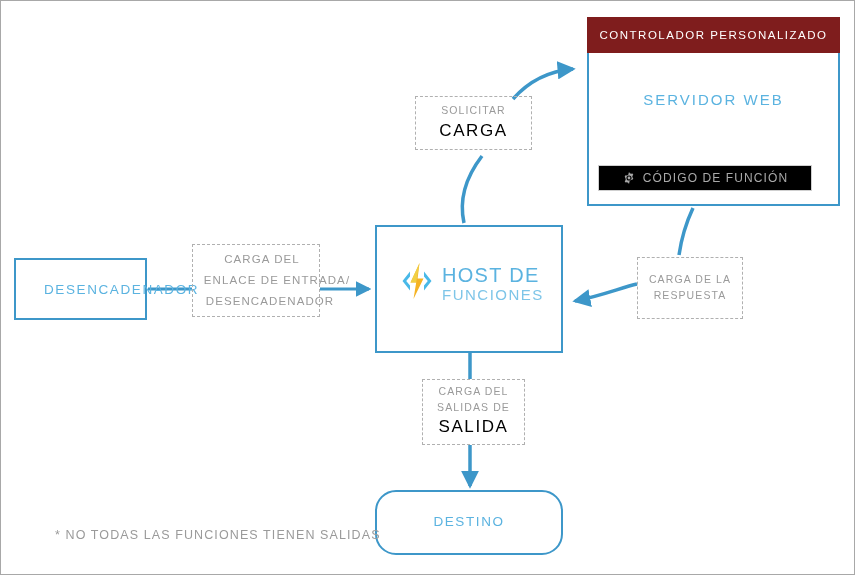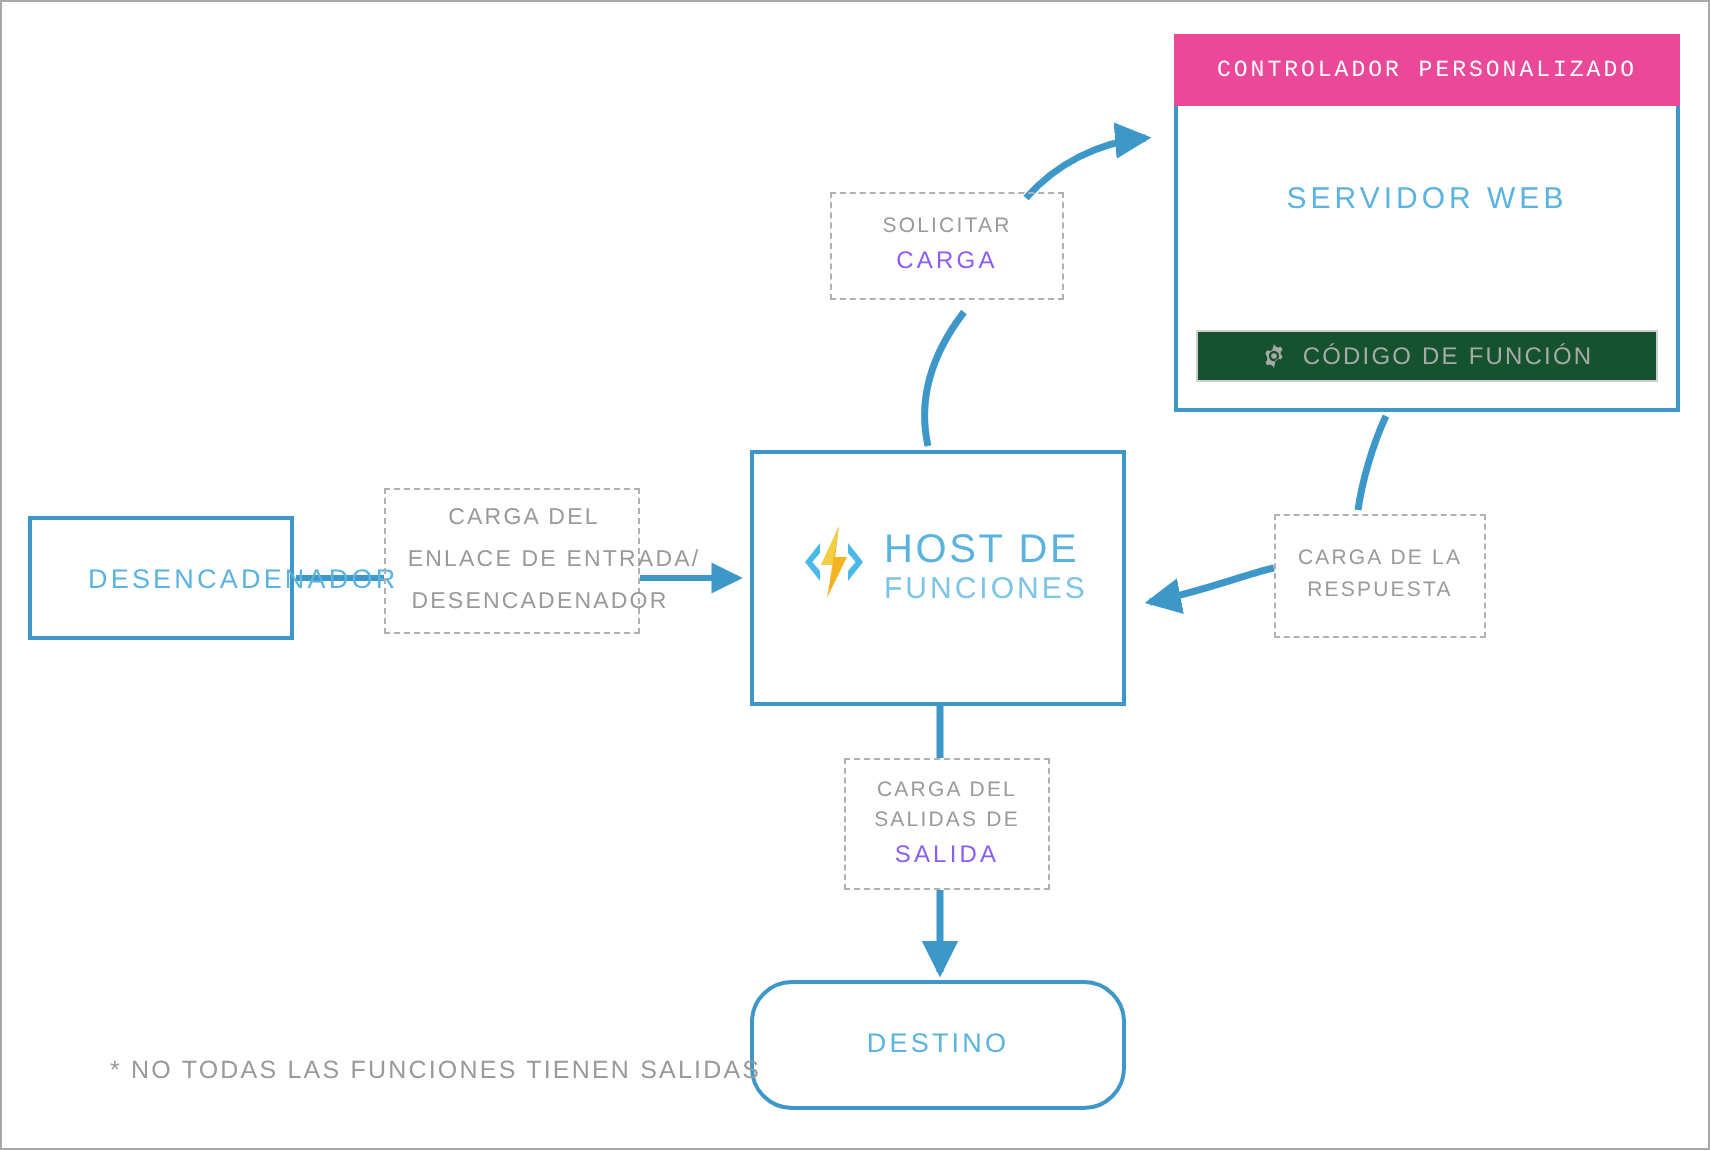--- a/index.html
+++ b/index.html
@@ -114,26 +114,25 @@
     box-sizing: border-box;
     border: 2px solid #3d97c9;
     background: #ffffff;
   }
   #webserver-titlebar {
     position: absolute;
     left: -2px;
     top: -2px;
     width: 253px;
     height: 36px;
-    background: #ec4899;
+    background: #7f1d1d;
     box-sizing: border-box;
     display: flex;
     align-items: center;
     justify-content: center;
-    font-family: Liberation Mono, monospace;
   }
   #webserver-title {
     color: #ffffff;
     font-size: 11.5px;
     letter-spacing: 1.5px;
     white-space: nowrap;
   }
   #webserver-body-label {
     position: absolute;
     left: 0;
@@ -141,25 +140,25 @@
     top: 72px;
     text-align: center;
     color: #5bb3e0;
     font-size: 15px;
     letter-spacing: 2px;
   }
   #function-code-box {
     position: absolute;
     left: 9px;
     top: 146px;
-    width: 231px;
+    width: 214px;
     height: 26px;
     box-sizing: border-box;
     border: 1px solid #cfcfcf;
-    background: #14532d;
+    background: #000000;
     display: flex;
     align-items: center;
     justify-content: center;
   }
   #function-code-label {
     color: #a9a9a9;
     font-size: 12px;
     letter-spacing: 1.1px;
     white-space: nowrap;
   }
@@ -183,22 +182,22 @@
     justify-content: center;
   }
   .dashed-box .ann-sm {
     color: #9a9a9a;
     font-size: 10.5px;
     letter-spacing: 1.1px;
     white-space: nowrap;
     line-height: 1.5;
   }
   .dashed-box .ann-lg {
-    color: #8b5cf6;
-    font-size: 12px;
+    color: #000000;
+    font-size: 17px;
     letter-spacing: 1.6px;
     white-space: nowrap;
     line-height: 1.45;
   }
   .dashed-box .ann-md {
     color: #9a9a9a;
     font-size: 11.5px;
     letter-spacing: 1.1px;
     white-space: nowrap;
     line-height: 1.85;

